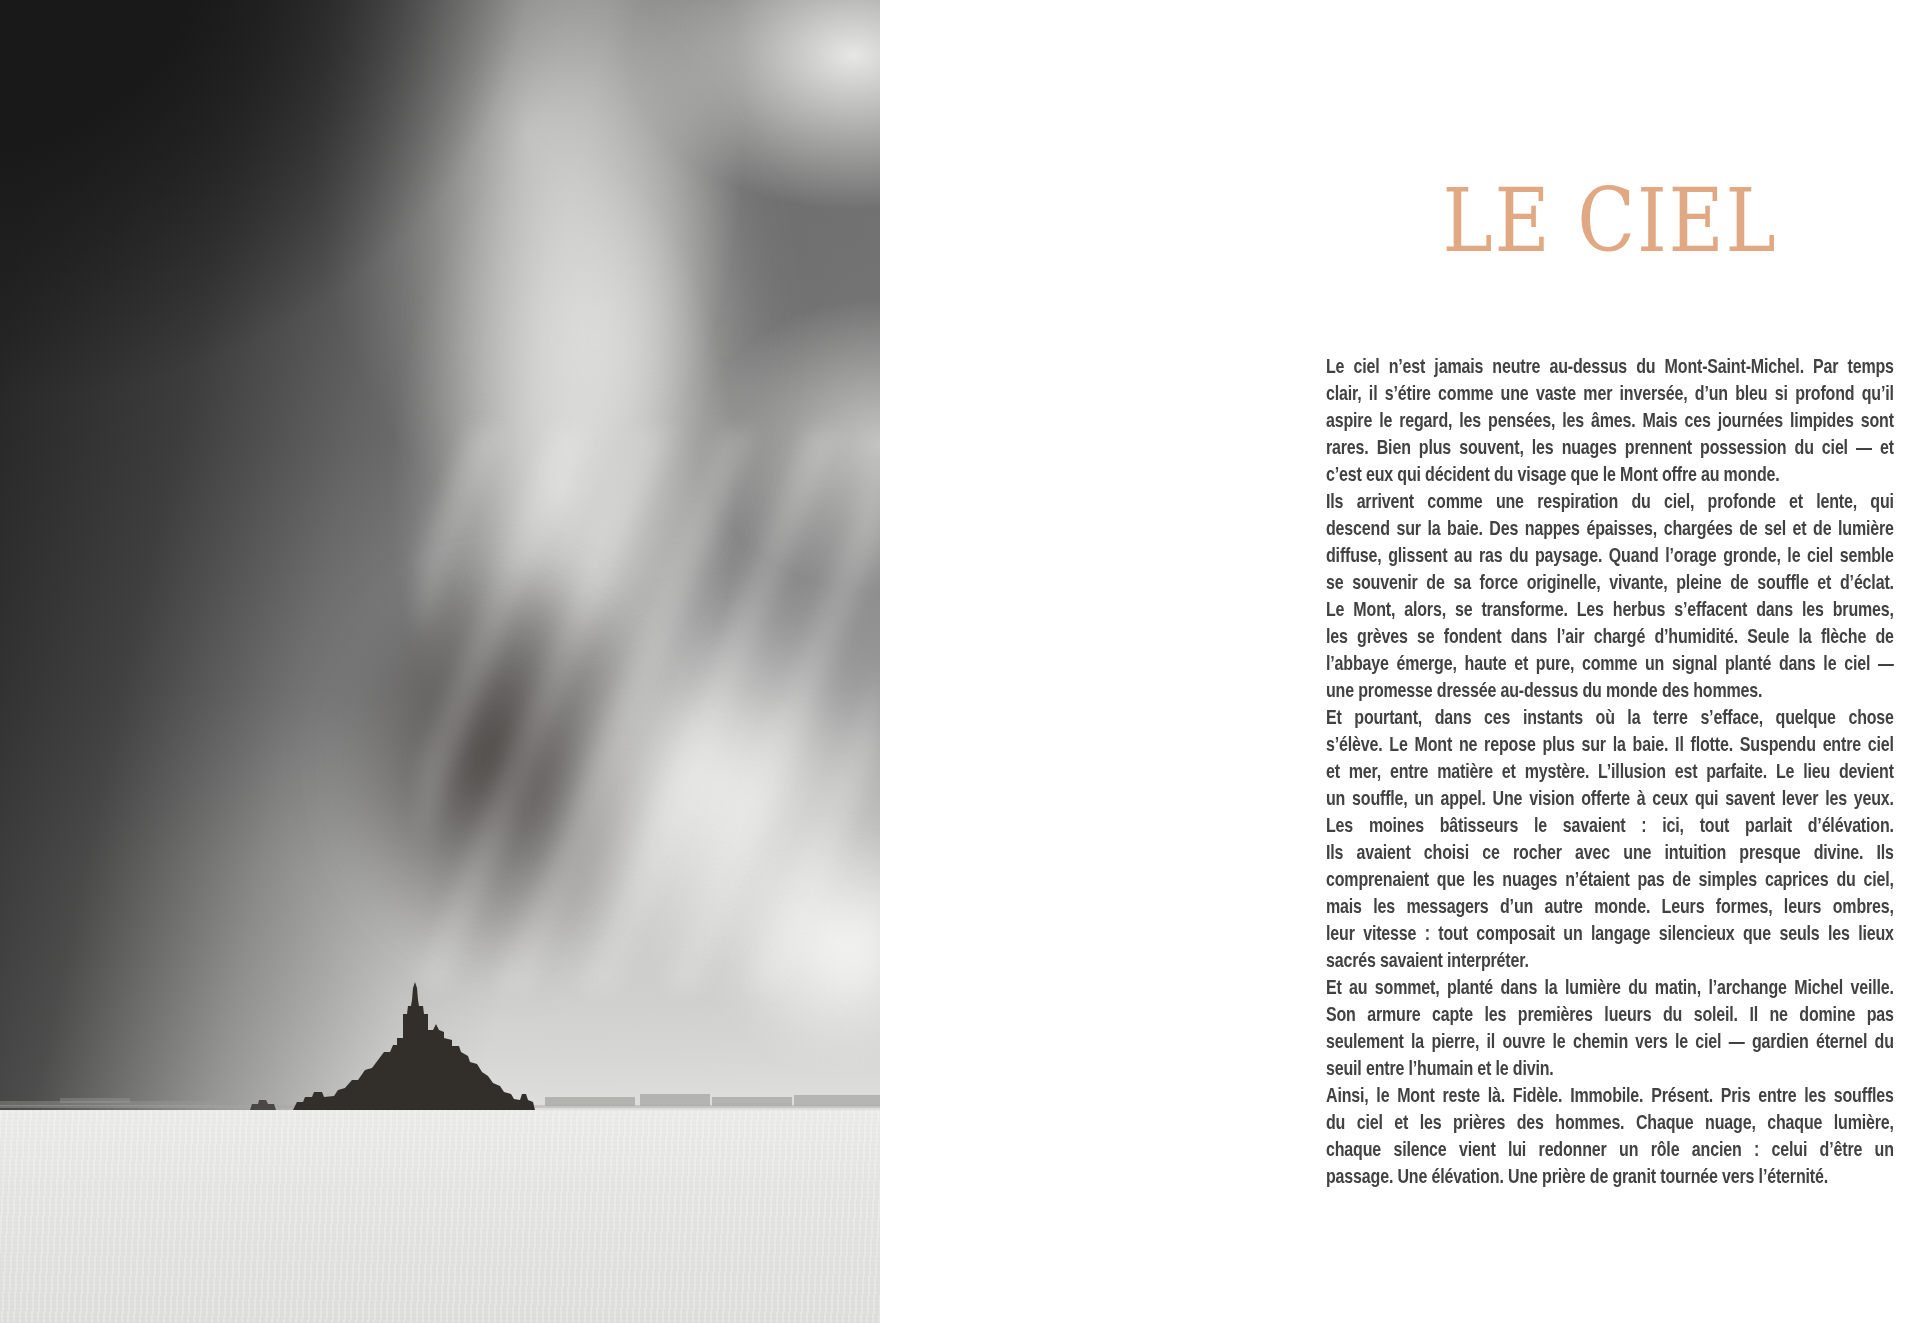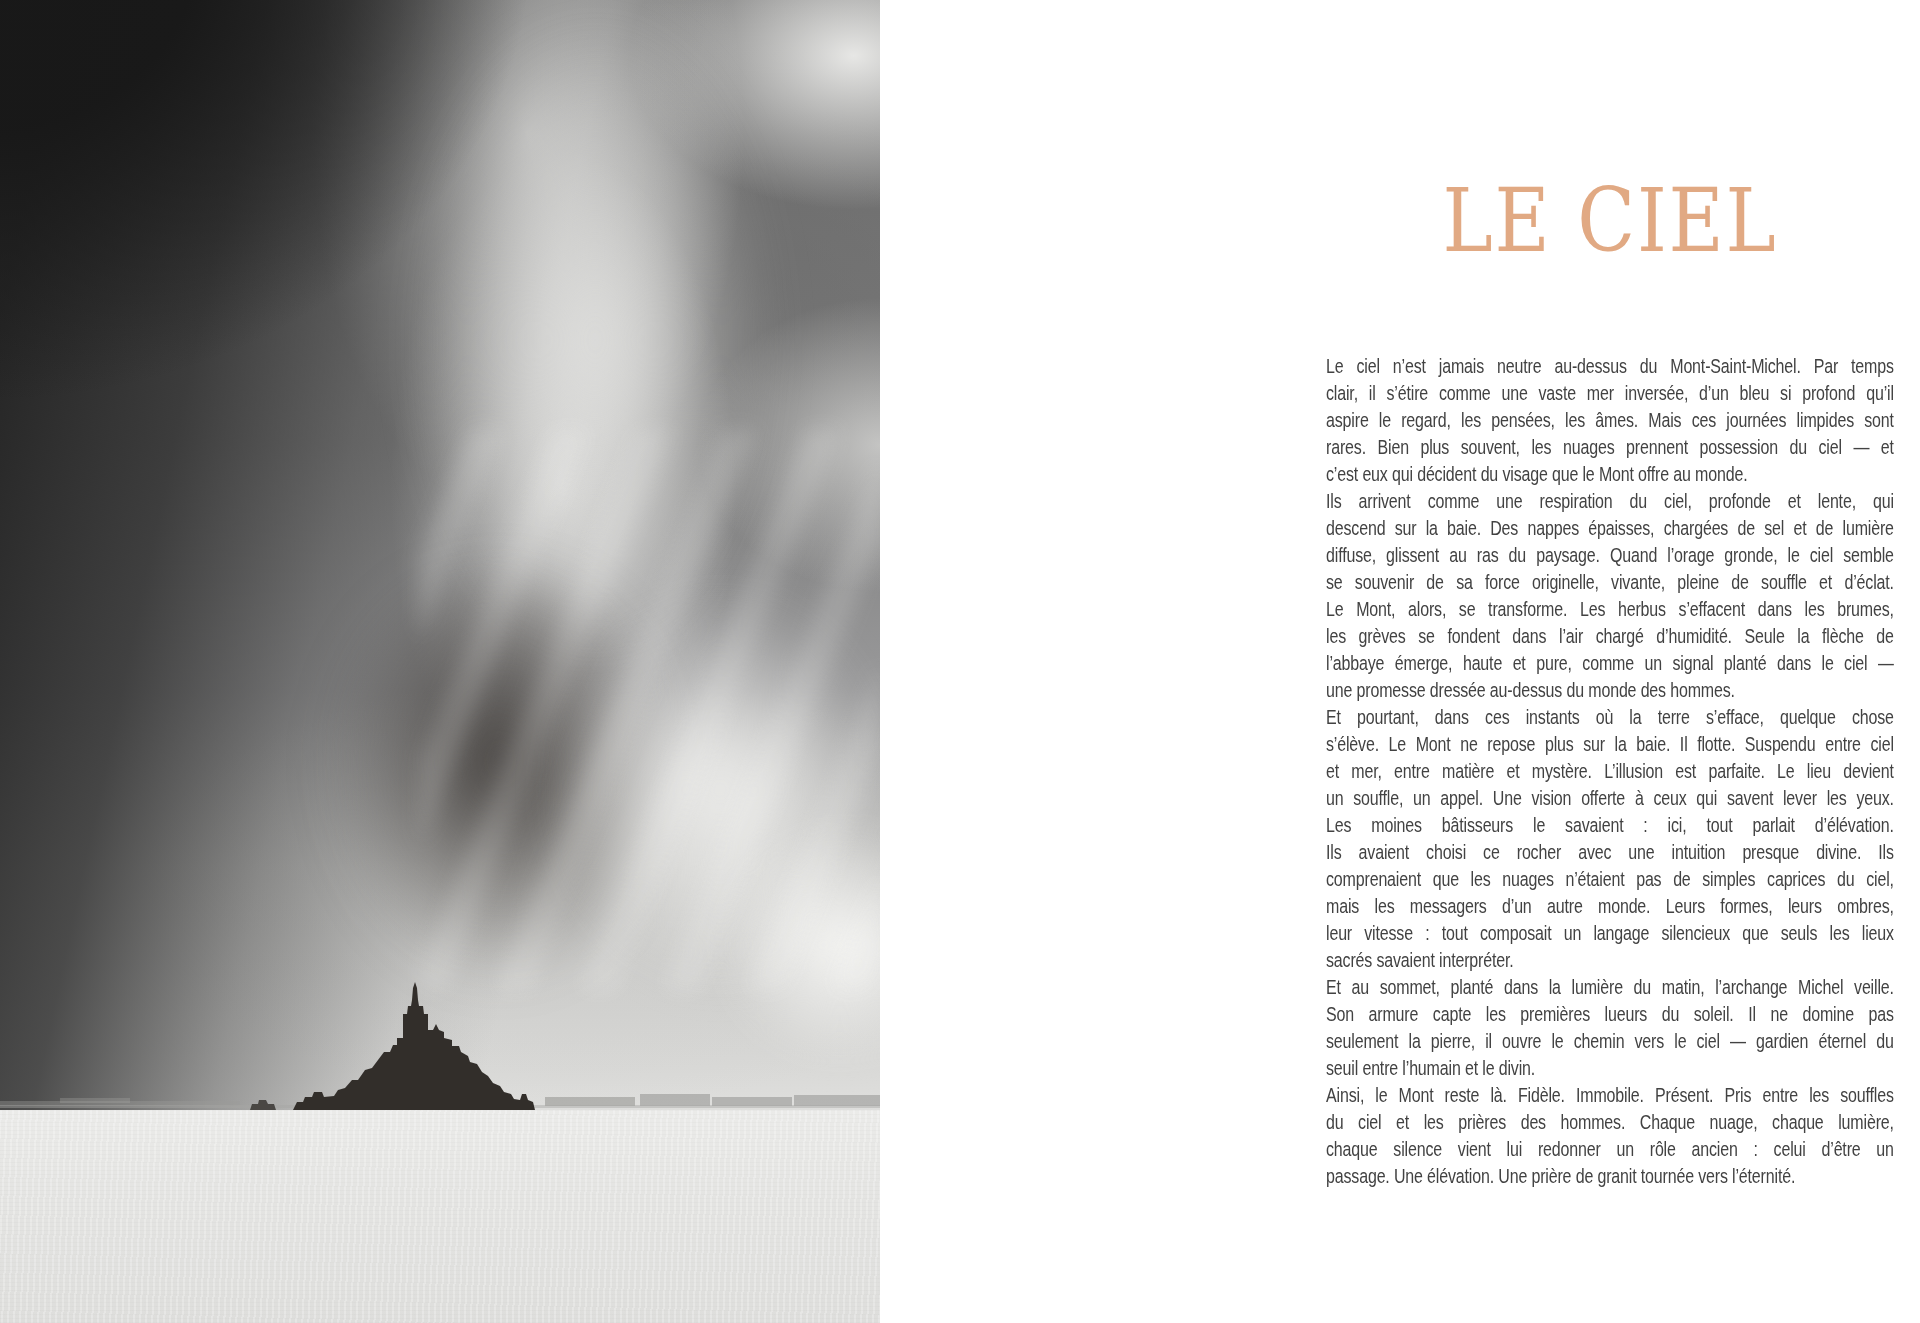--- a/index.html
+++ b/index.html
@@ -47,21 +47,21 @@
   .land { position:absolute; left:0; top:0; width:880px; height:1323px; }
 
   
   .text-page { position:absolute; left:880px; top:0; width:1040px; height:1323px; background:#ffffff; overflow:hidden;margin-top:12px; }
 
   .title { position:absolute; left:446px; top:166px; width:568px; margin:0;
            font-family:"DejaVu Serif",serif; font-weight:400; font-size:87px; line-height:1;
            letter-spacing:2px; color:var(--accent); text-align:center;
            transform:scaleX(.87); transform-origin:50% 0; white-space:nowrap; }
 
-  .body-col { position:absolute; left:446px; top:340px; width:568px; }
+  .body-col { position:absolute; left:446px; top:340px; width:568px;font-weight:bold; }
   .line { width:728px; transform:scaleX(.78); transform-origin:0 0;
           height:27px; overflow:hidden; line-height:27px; font-size:20.5px; letter-spacing:-0.2px;
           color:var(--ink); text-align:justify; text-align-last:justify; }
   .line.last { text-align-last:left; }
 </style>
 </head>
 <body>
 
 <div class="spread">
 

